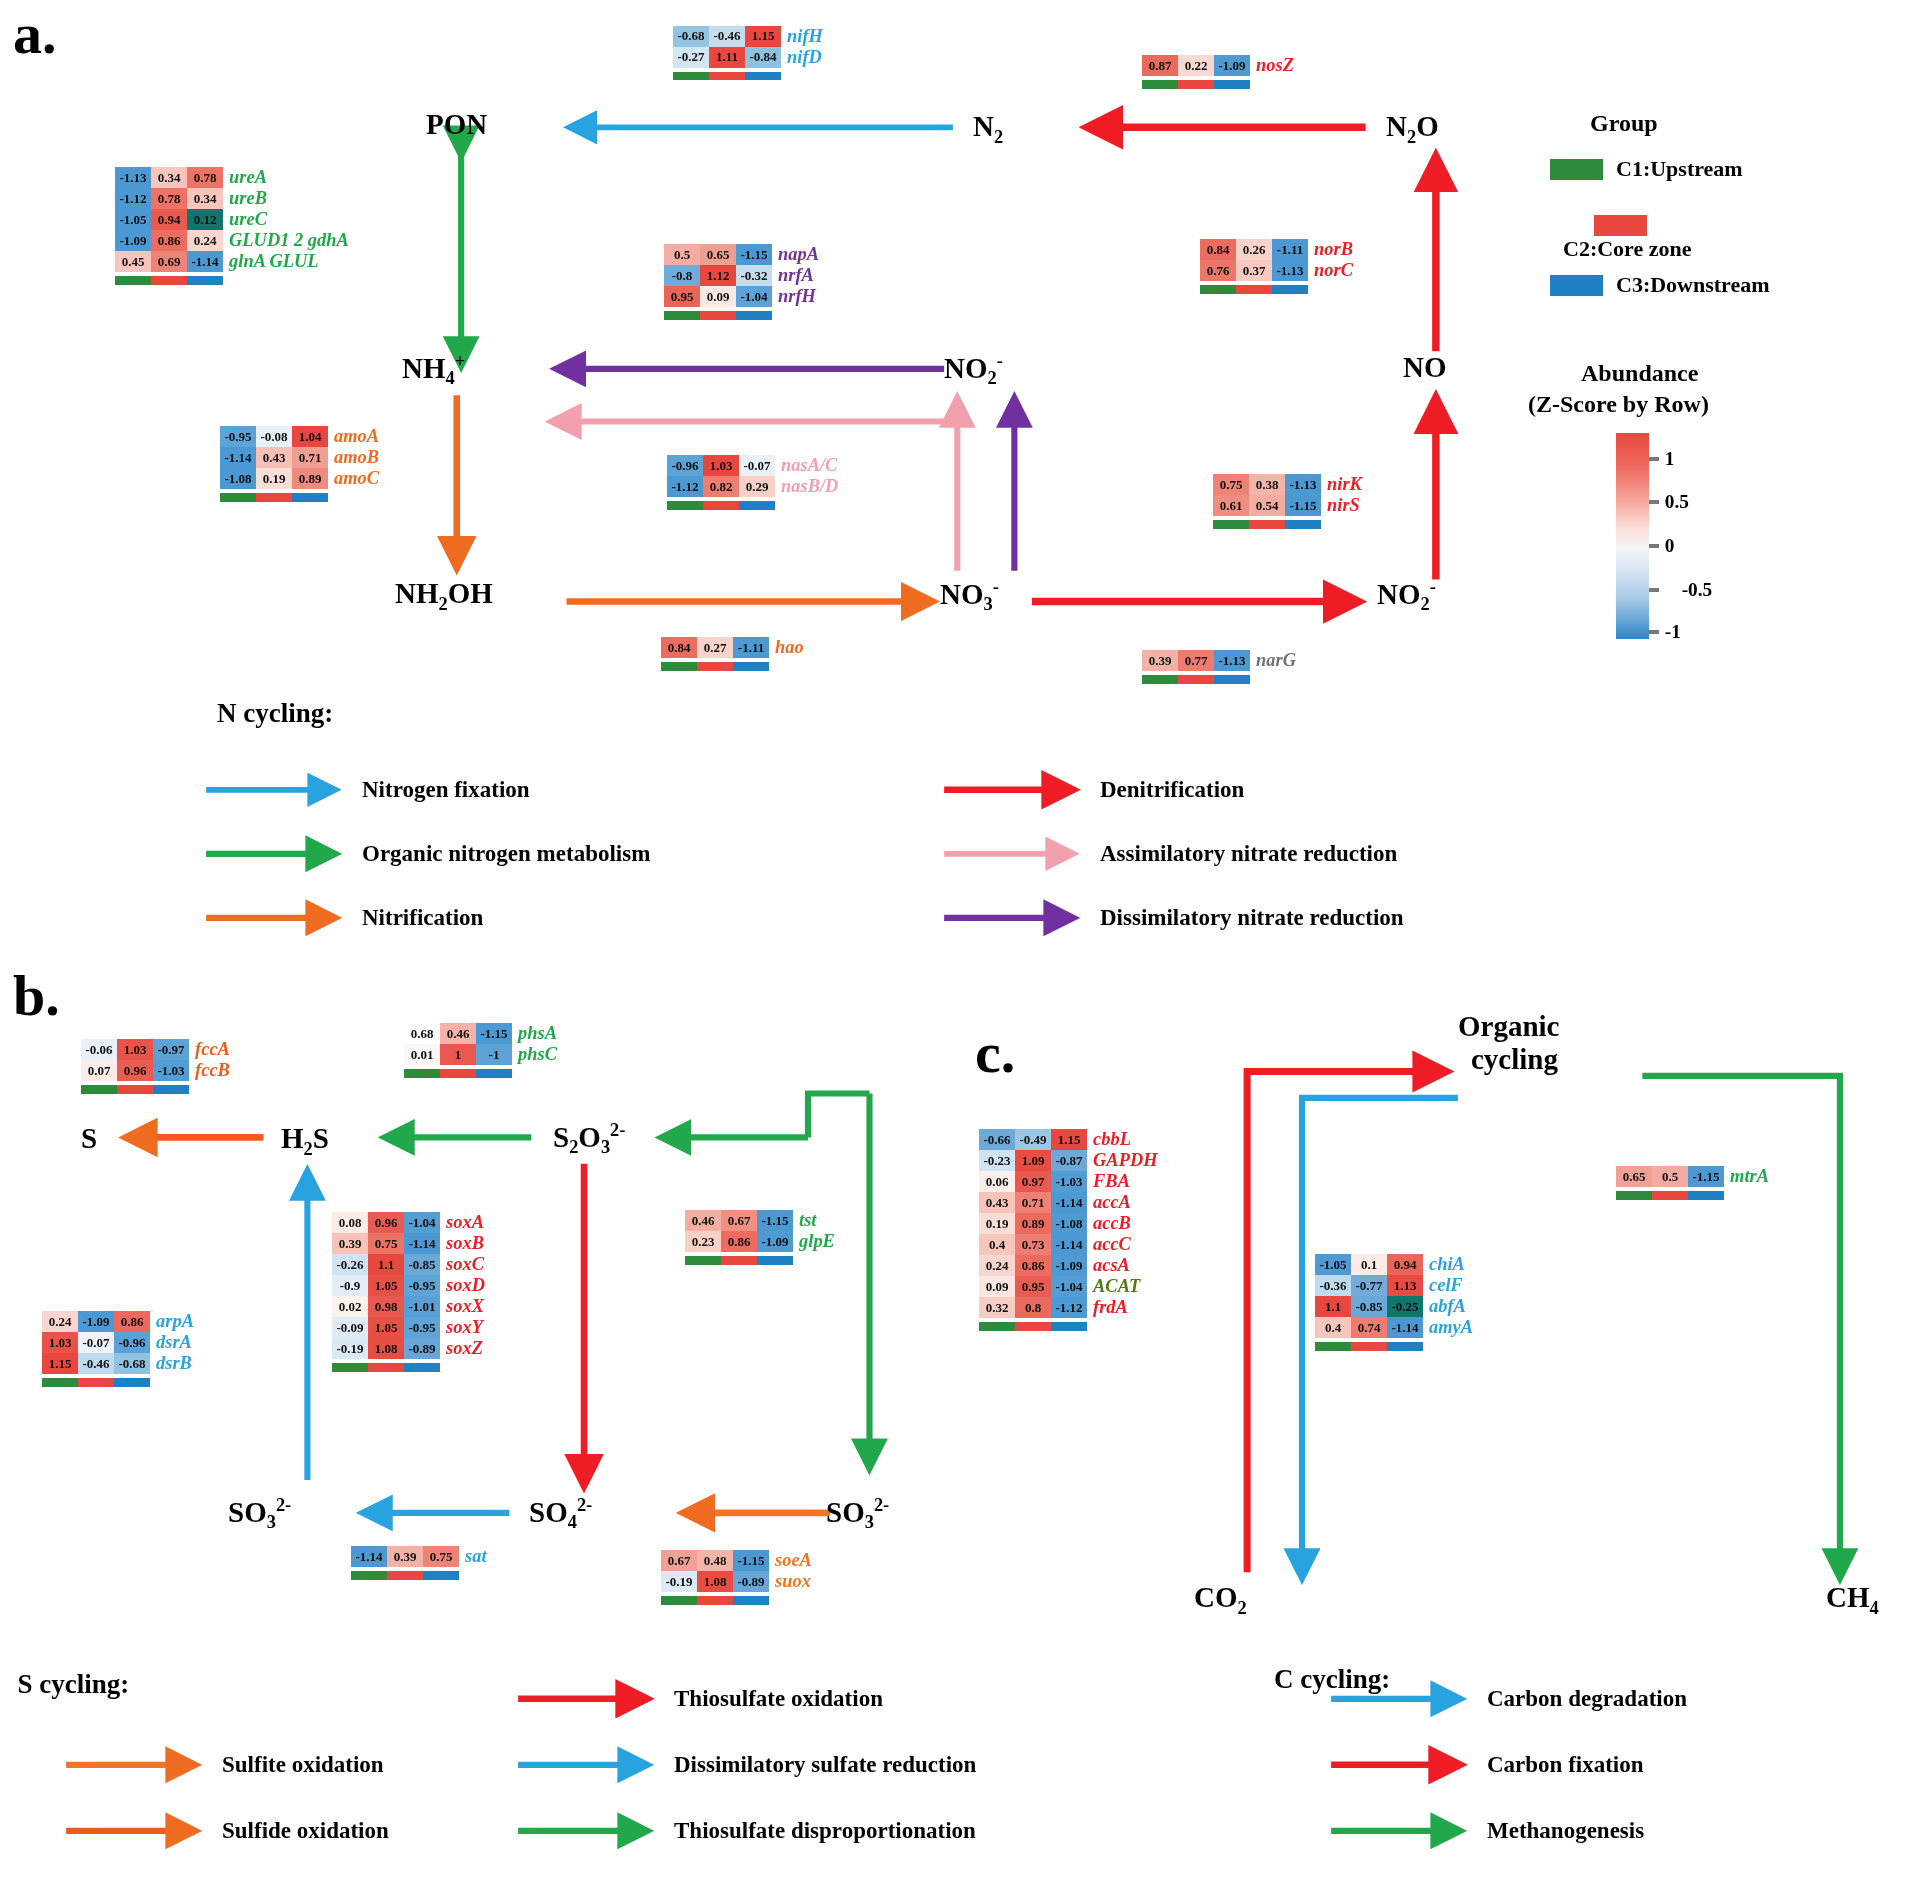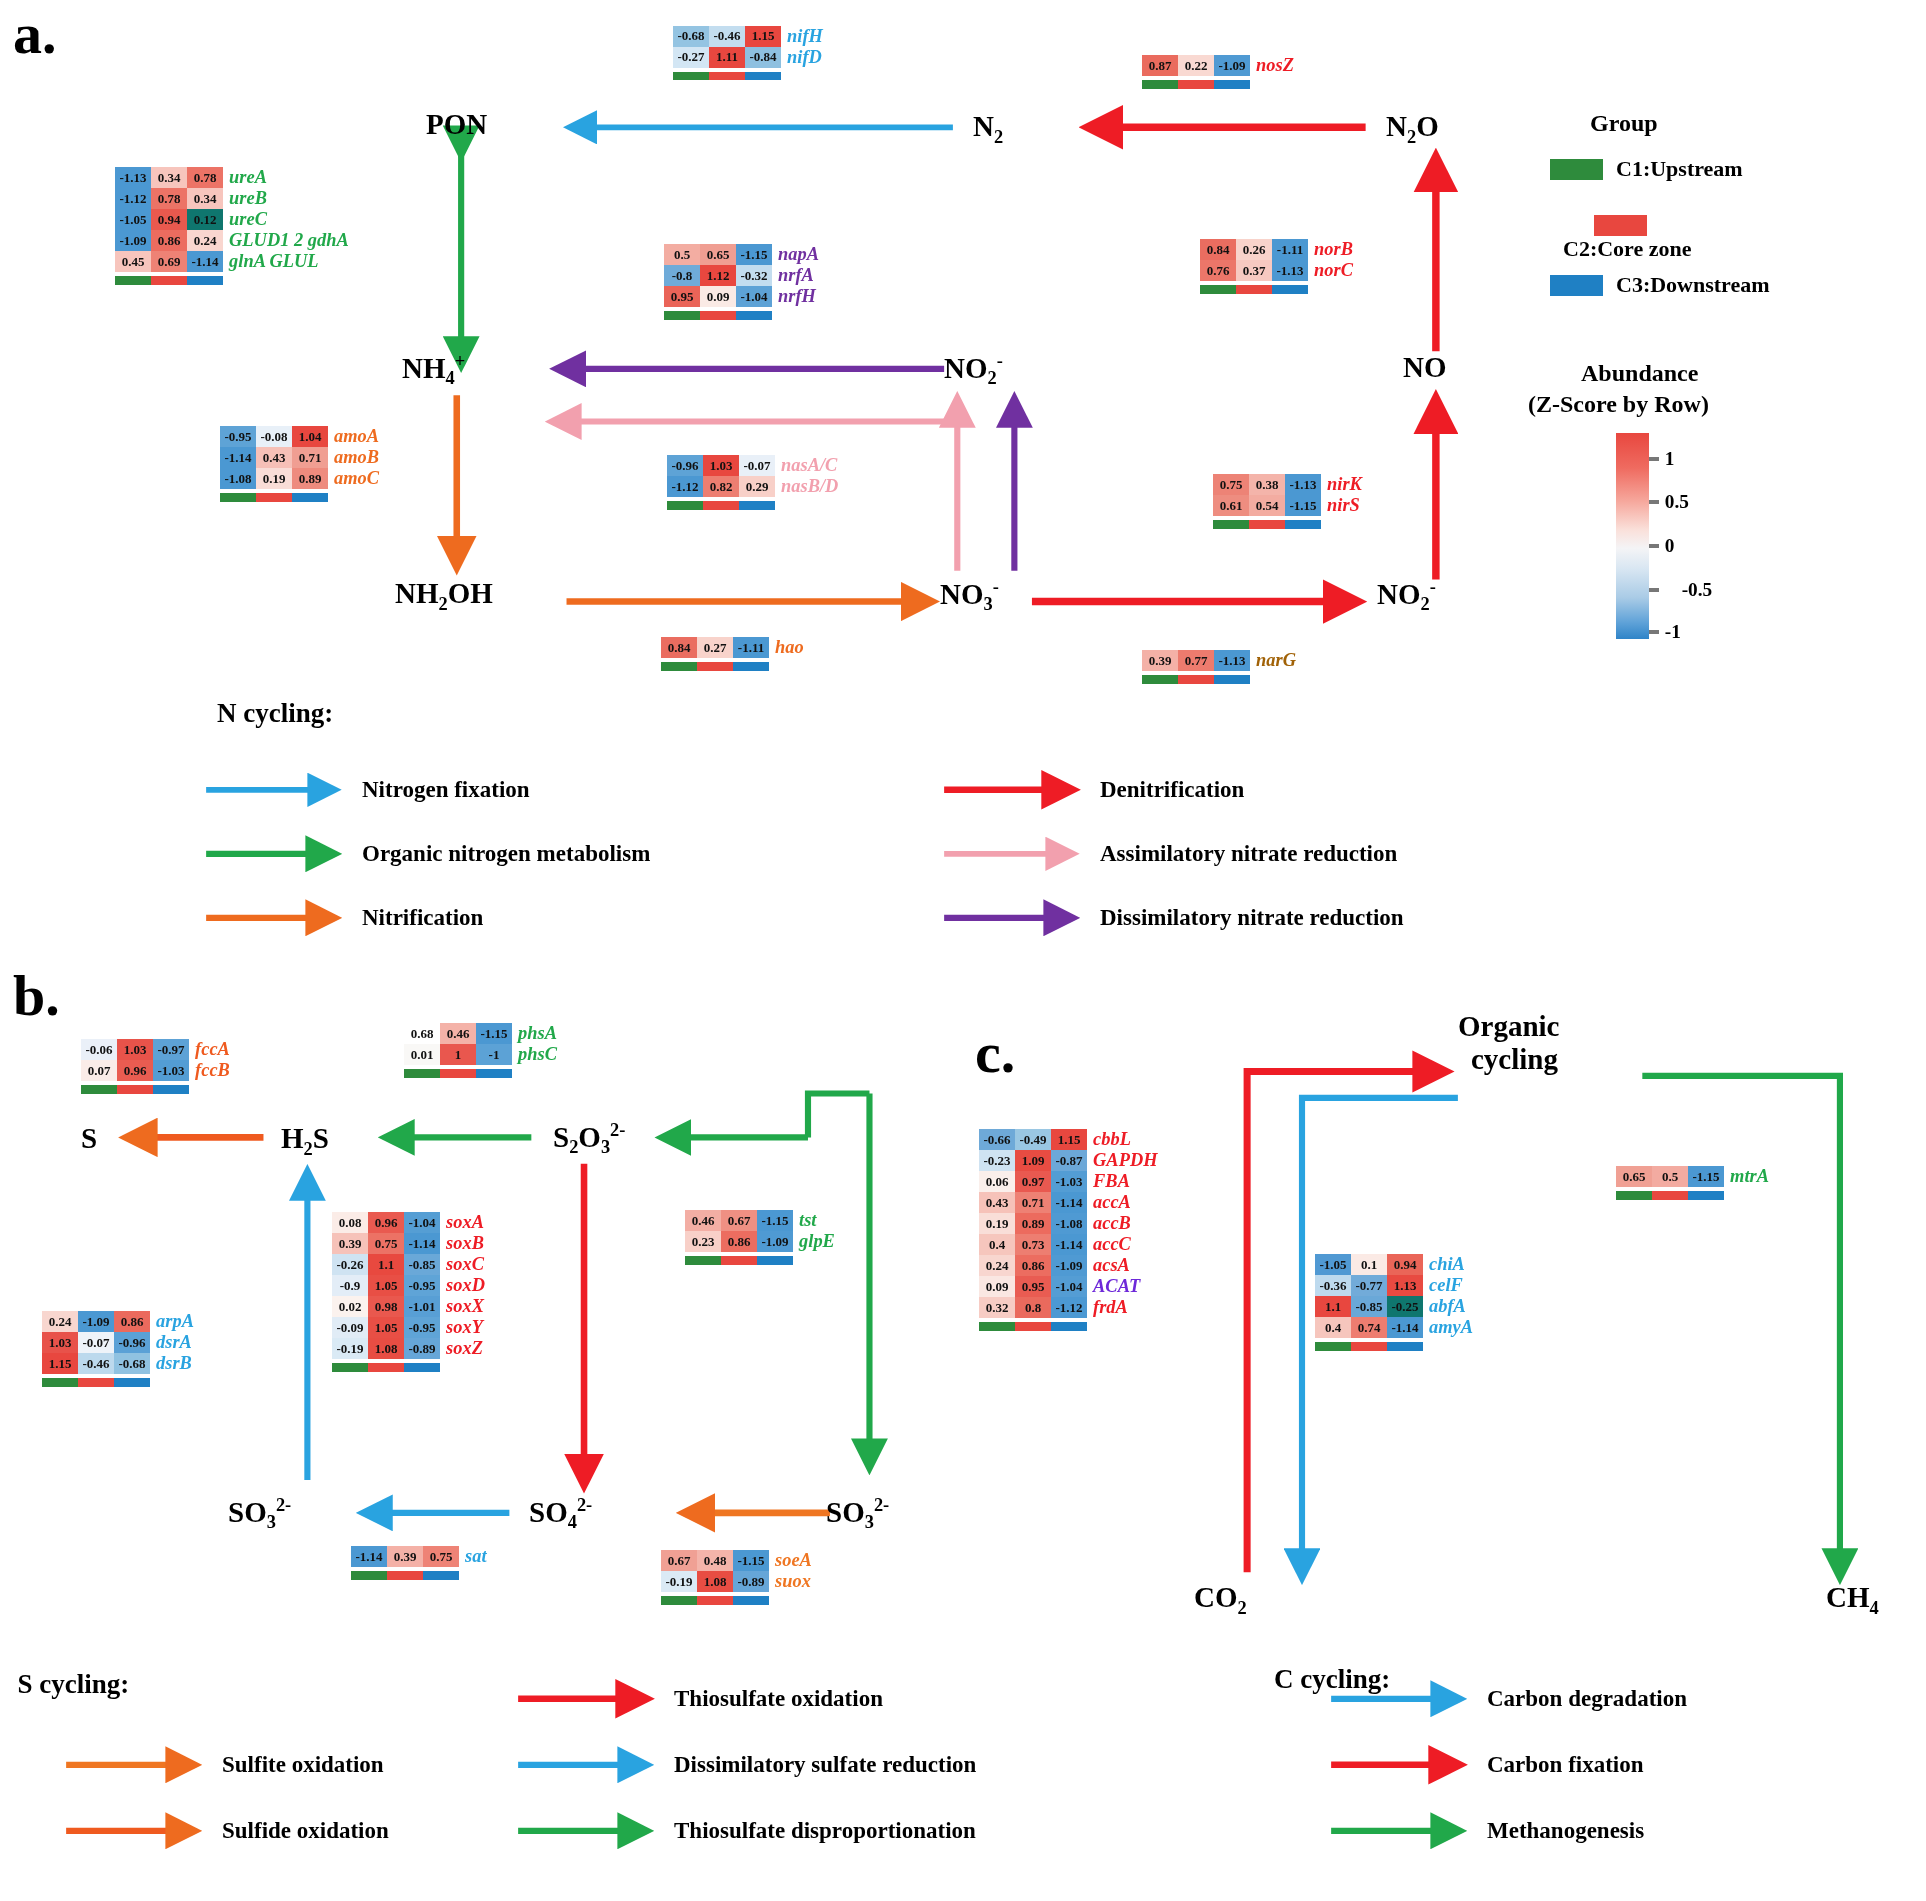--- a/index.html
+++ b/index.html
@@ -358,21 +358,21 @@
           <div class="hm-cell" style="background:#4b98d2">-1.13</div>
         </div>
     </div>
     <div class="grp-bar">
         <div class="grp-seg g1"></div>
         <div class="grp-seg g2"></div>
         <div class="grp-seg g3"></div>
       </div>
   </div>
   <div class="gene-col">
-    <div class="gene" style="color:#a16207">narG</div>
+    <div class="gene" style="color:#737373">narG</div>
   </div>
 </div>
 
 <div class="abs legend-title" style="left:1590px;top:110px;">Group</div>
 <div class="abs" style="left:1550px;top:156px;display:flex;align-items:center;">
   <div class="swatch g1"></div>
   <div class="legend-lbl" style="margin-left:13px;">C1:Upstream</div>
 </div>
 <div class="abs" style="left:1550px;top:215px;display:flex;align-items:center;flex-direction:column;">
   <div class="swatch g2"></div>
@@ -786,21 +786,21 @@
       </div>
   </div>
   <div class="gene-col">
     <div class="gene" style="color:#ee1c25">cbbL</div>
     <div class="gene" style="color:#ee1c25">GAPDH</div>
     <div class="gene" style="color:#ee1c25">FBA</div>
     <div class="gene" style="color:#ee1c25">accA</div>
     <div class="gene" style="color:#ee1c25">accB</div>
     <div class="gene" style="color:#ee1c25">accC</div>
     <div class="gene" style="color:#ee1c25">acsA</div>
-    <div class="gene" style="color:#6d28d9">ACAT</div>
+    <div class="gene" style="color:#4d7c0f">ACAT</div>
     <div class="gene" style="color:#ee1c25">frdA</div>
   </div>
 </div>
 
 <div class="abs block" style="left:1315px;top:1254px;">
   <div>
     <div class="hm">
       <div class="hm-row">
           <div class="hm-cell" style="background:#5099d3">-1.05</div>
           <div class="hm-cell" style="background:#fbeae5">0.1</div>

